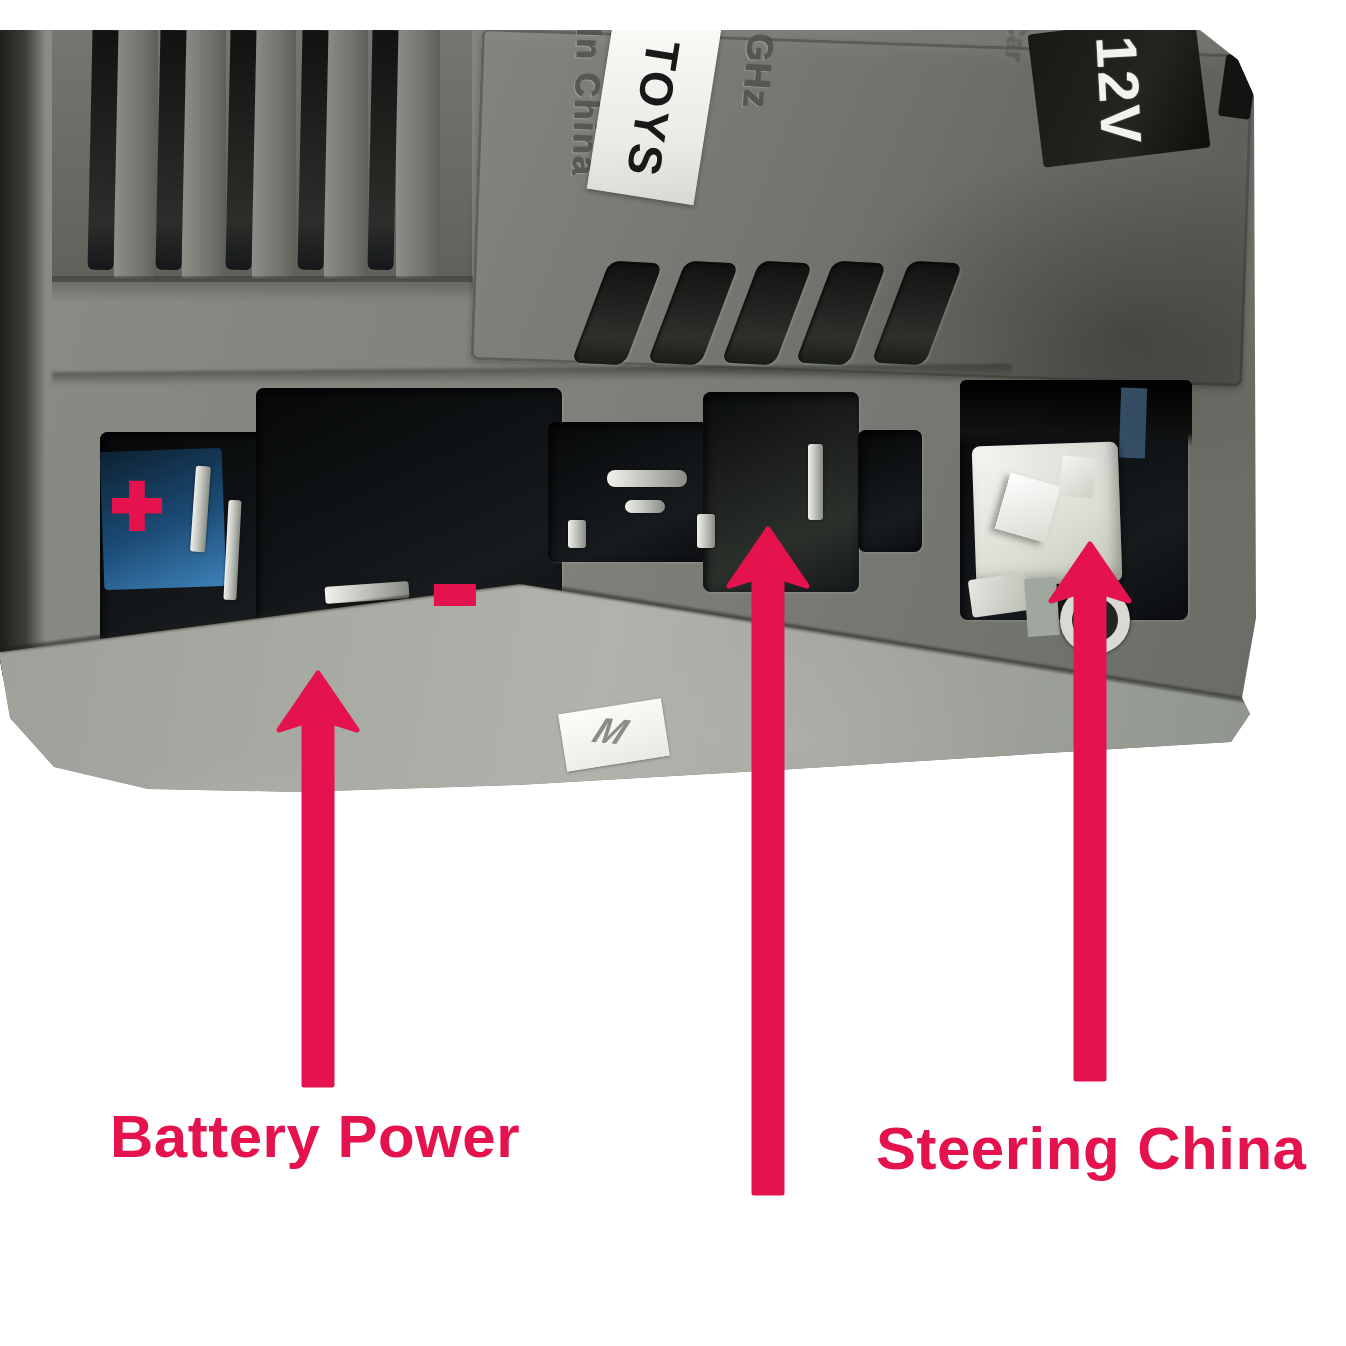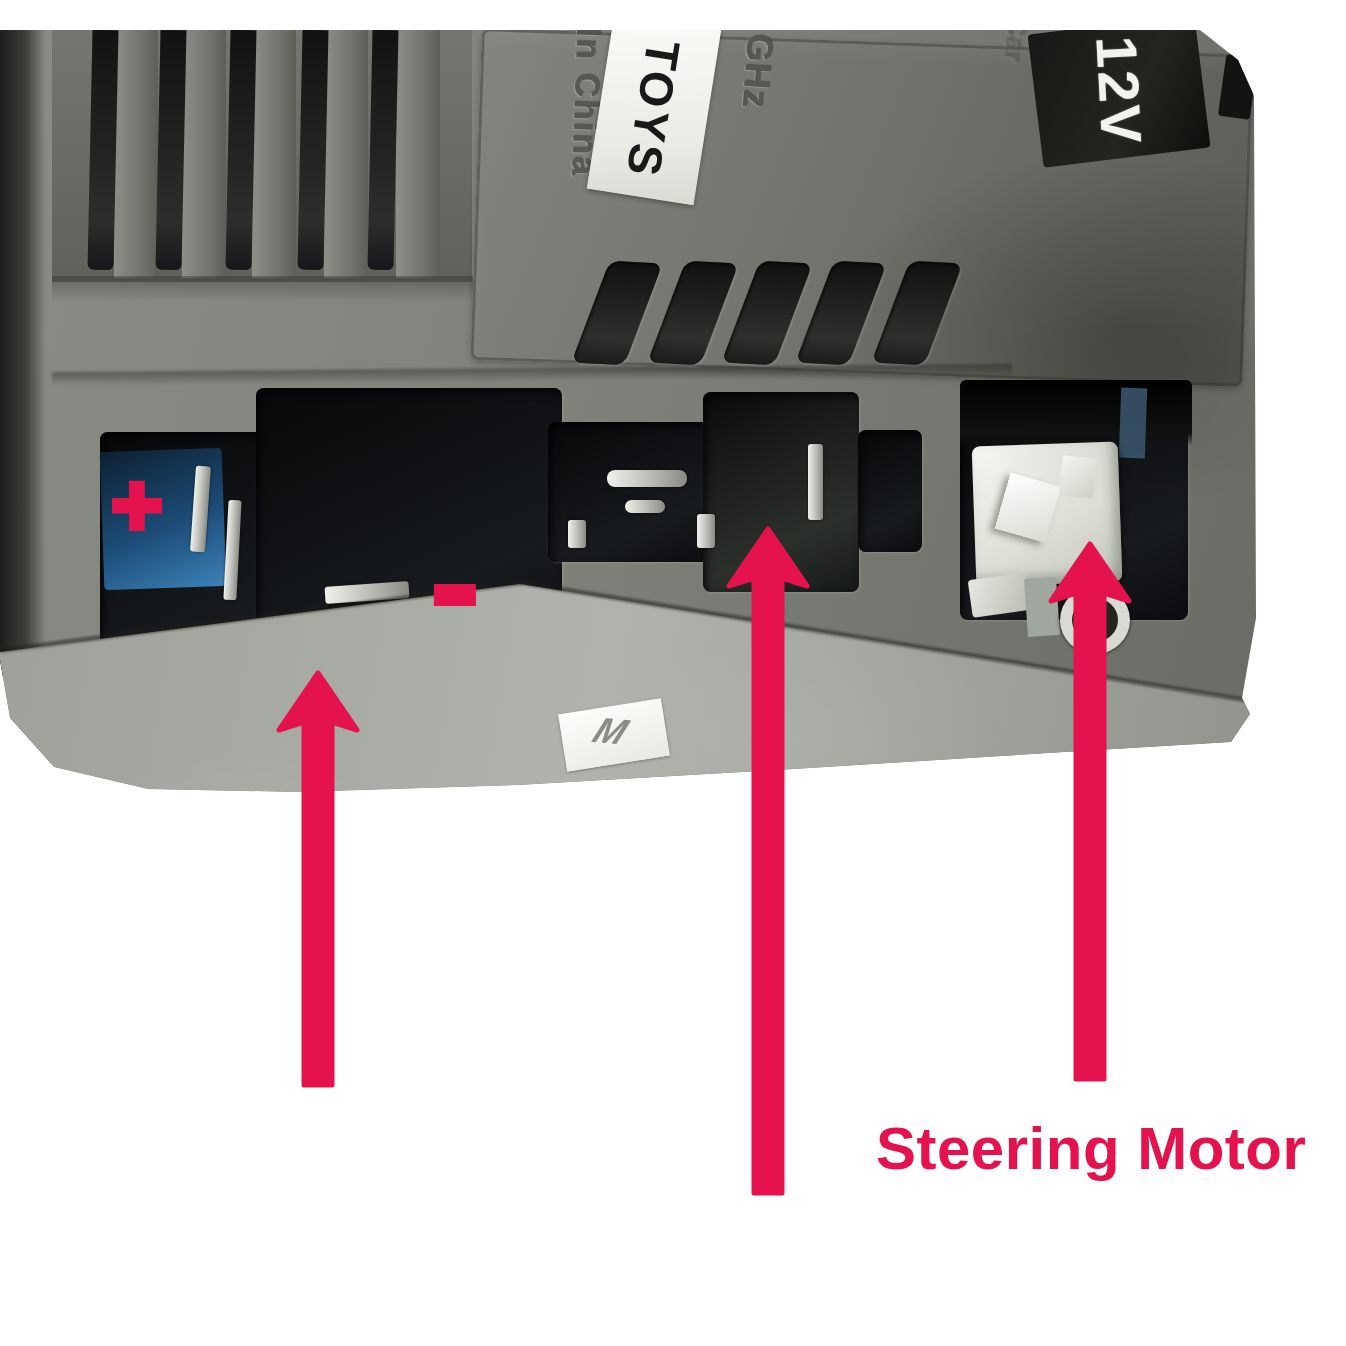--- a/index.html
+++ b/index.html
@@ -209,15 +209,16 @@
   <svg class="arrow" style="left:273px;top:670px;width:90px;height:418px" viewBox="0 0 90 418">
     <path d="M45 3 L84 60 L59 52 L59 415 L31 415 L31 52 L6 60 Z"></path>
   </svg>
   <svg class="arrow" style="left:723px;top:526px;width:90px;height:670px" viewBox="0 0 90 670">
     <path d="M45 3 L84 60 L59 52 L59 667 L31 667 L31 52 L6 60 Z"></path>
   </svg>
   <svg class="arrow" style="left:1045px;top:541px;width:90px;height:541px" viewBox="0 0 90 541">
     <path d="M45 3 L84 60 L59 52 L59 538 L31 538 L31 52 L6 60 Z"></path>
   </svg>
 
-  <div class="label lbl-steering">Steering Motor</div>
+  <div class="label lbl-battery">Battery Power</div>
+  <div class="label lbl-steering">Steering China</div>
 
 </div>
 
 </body></html>

